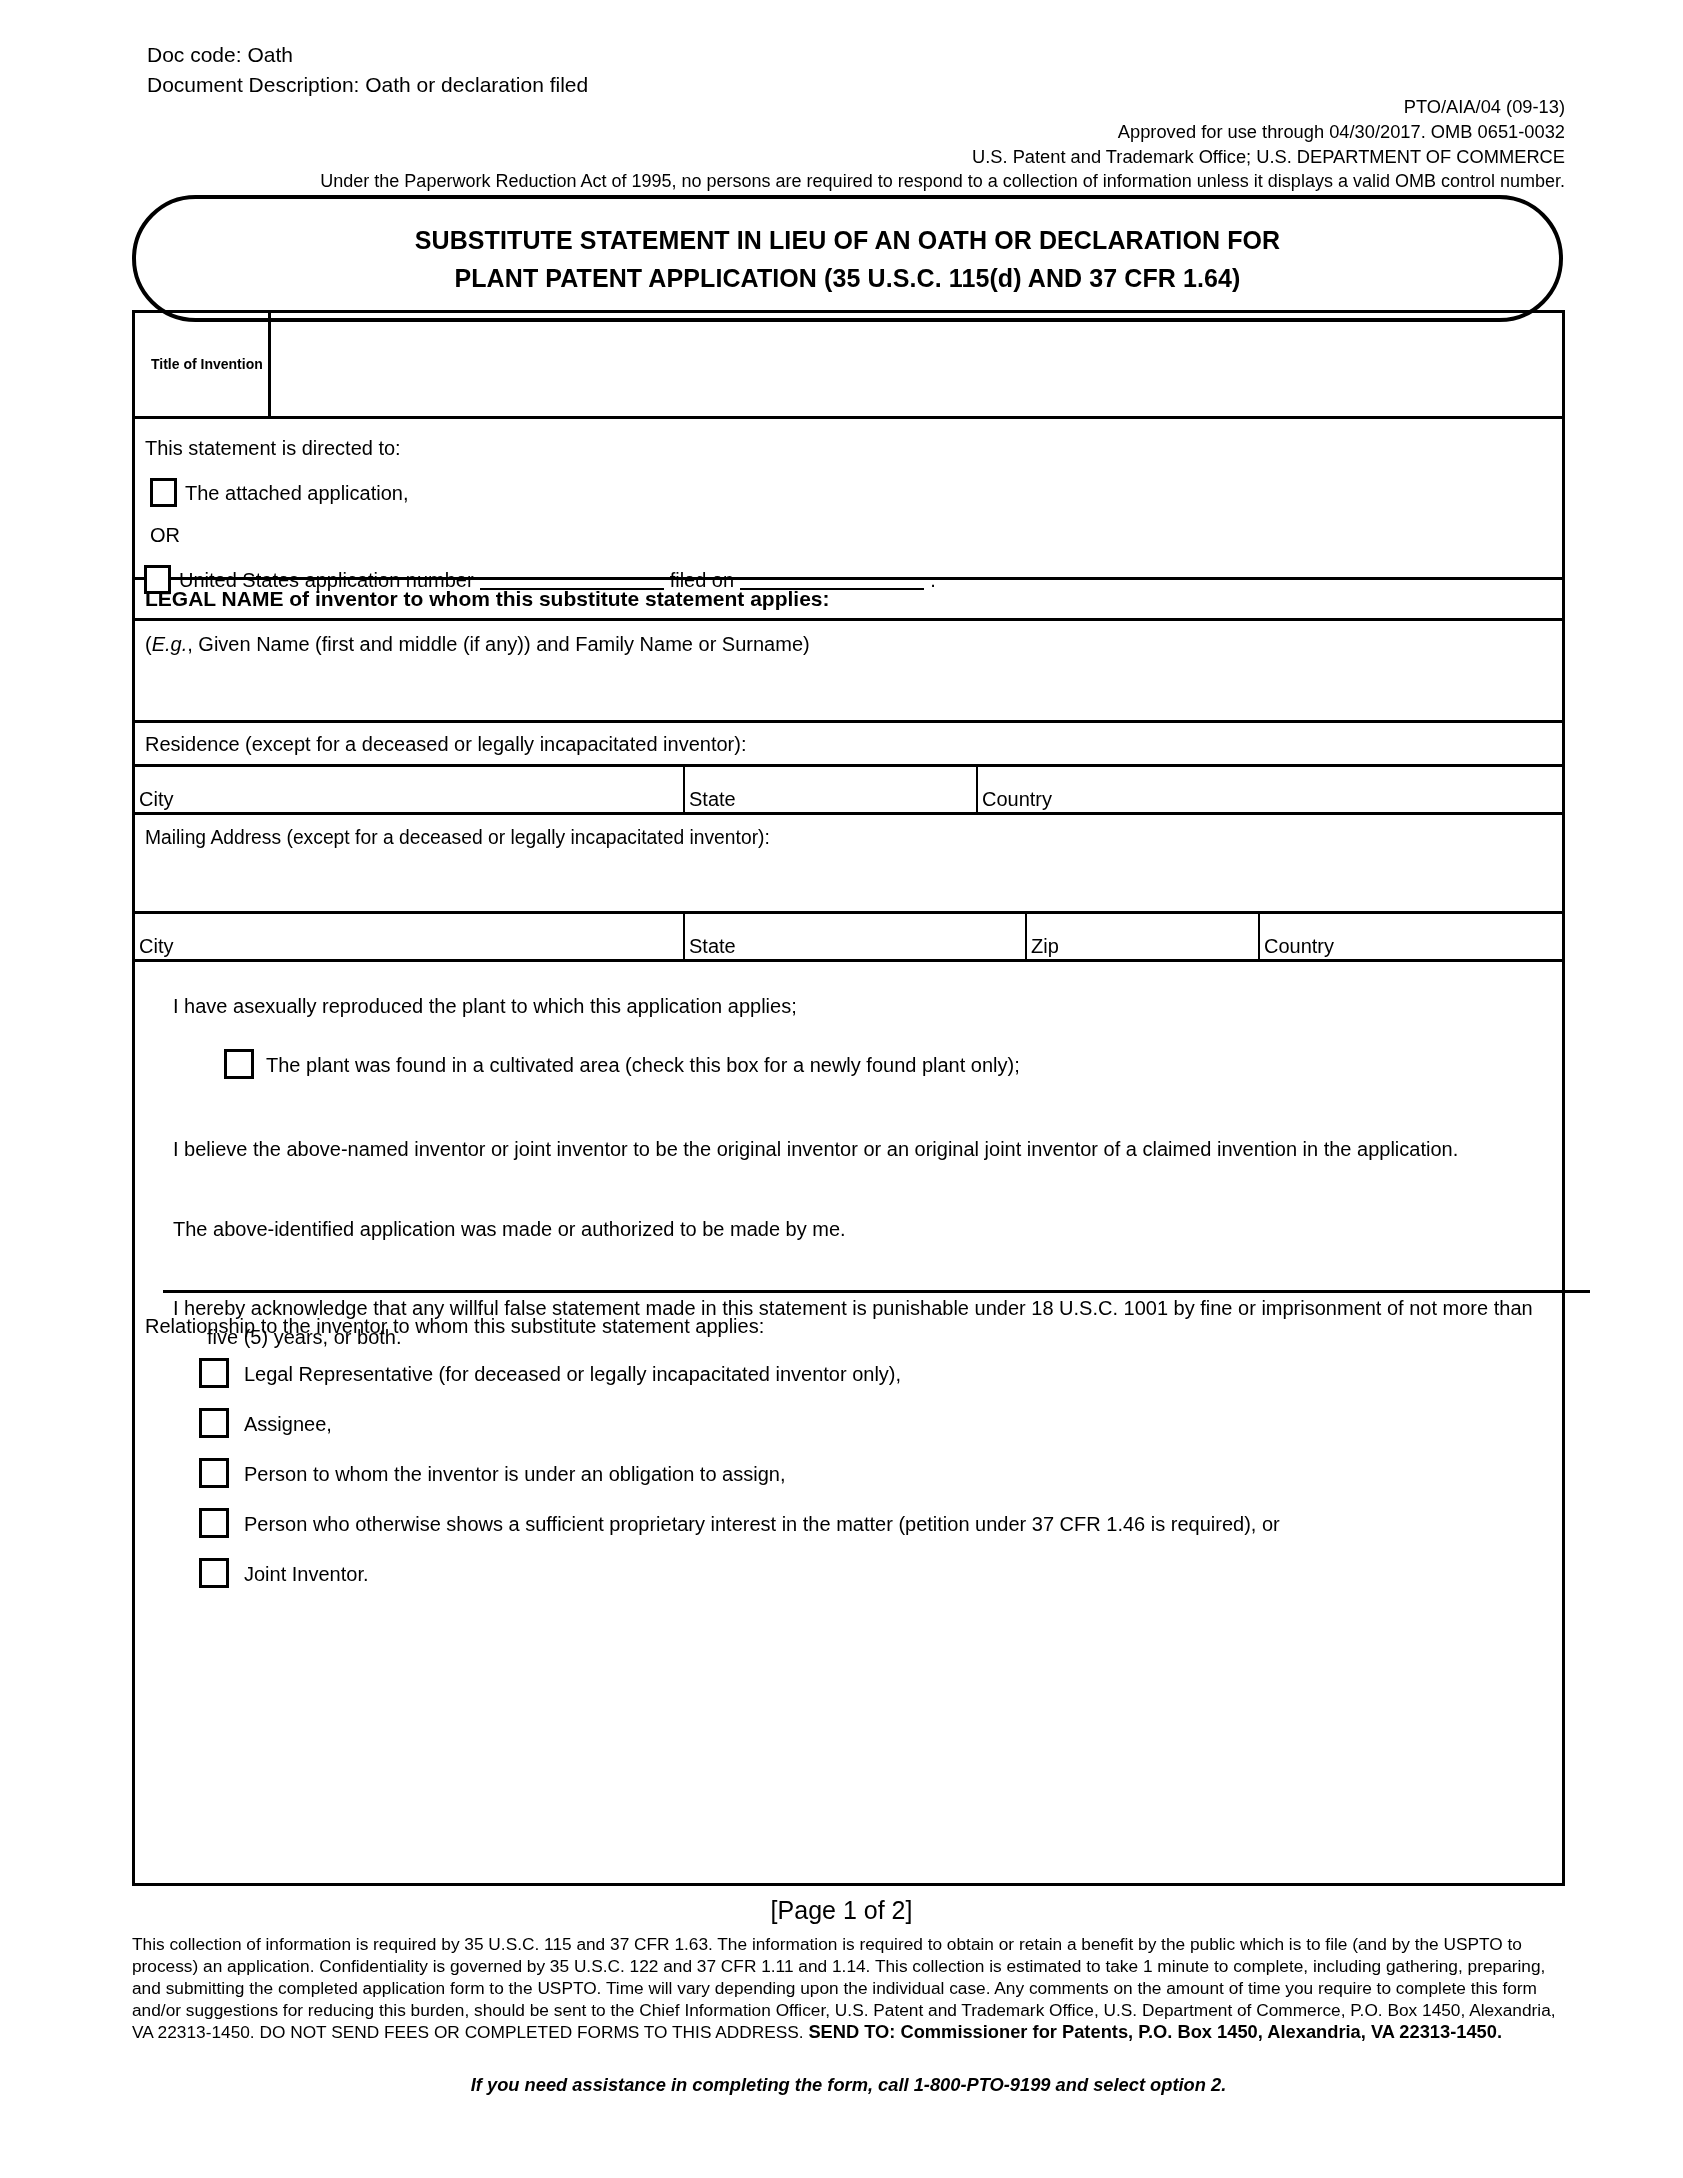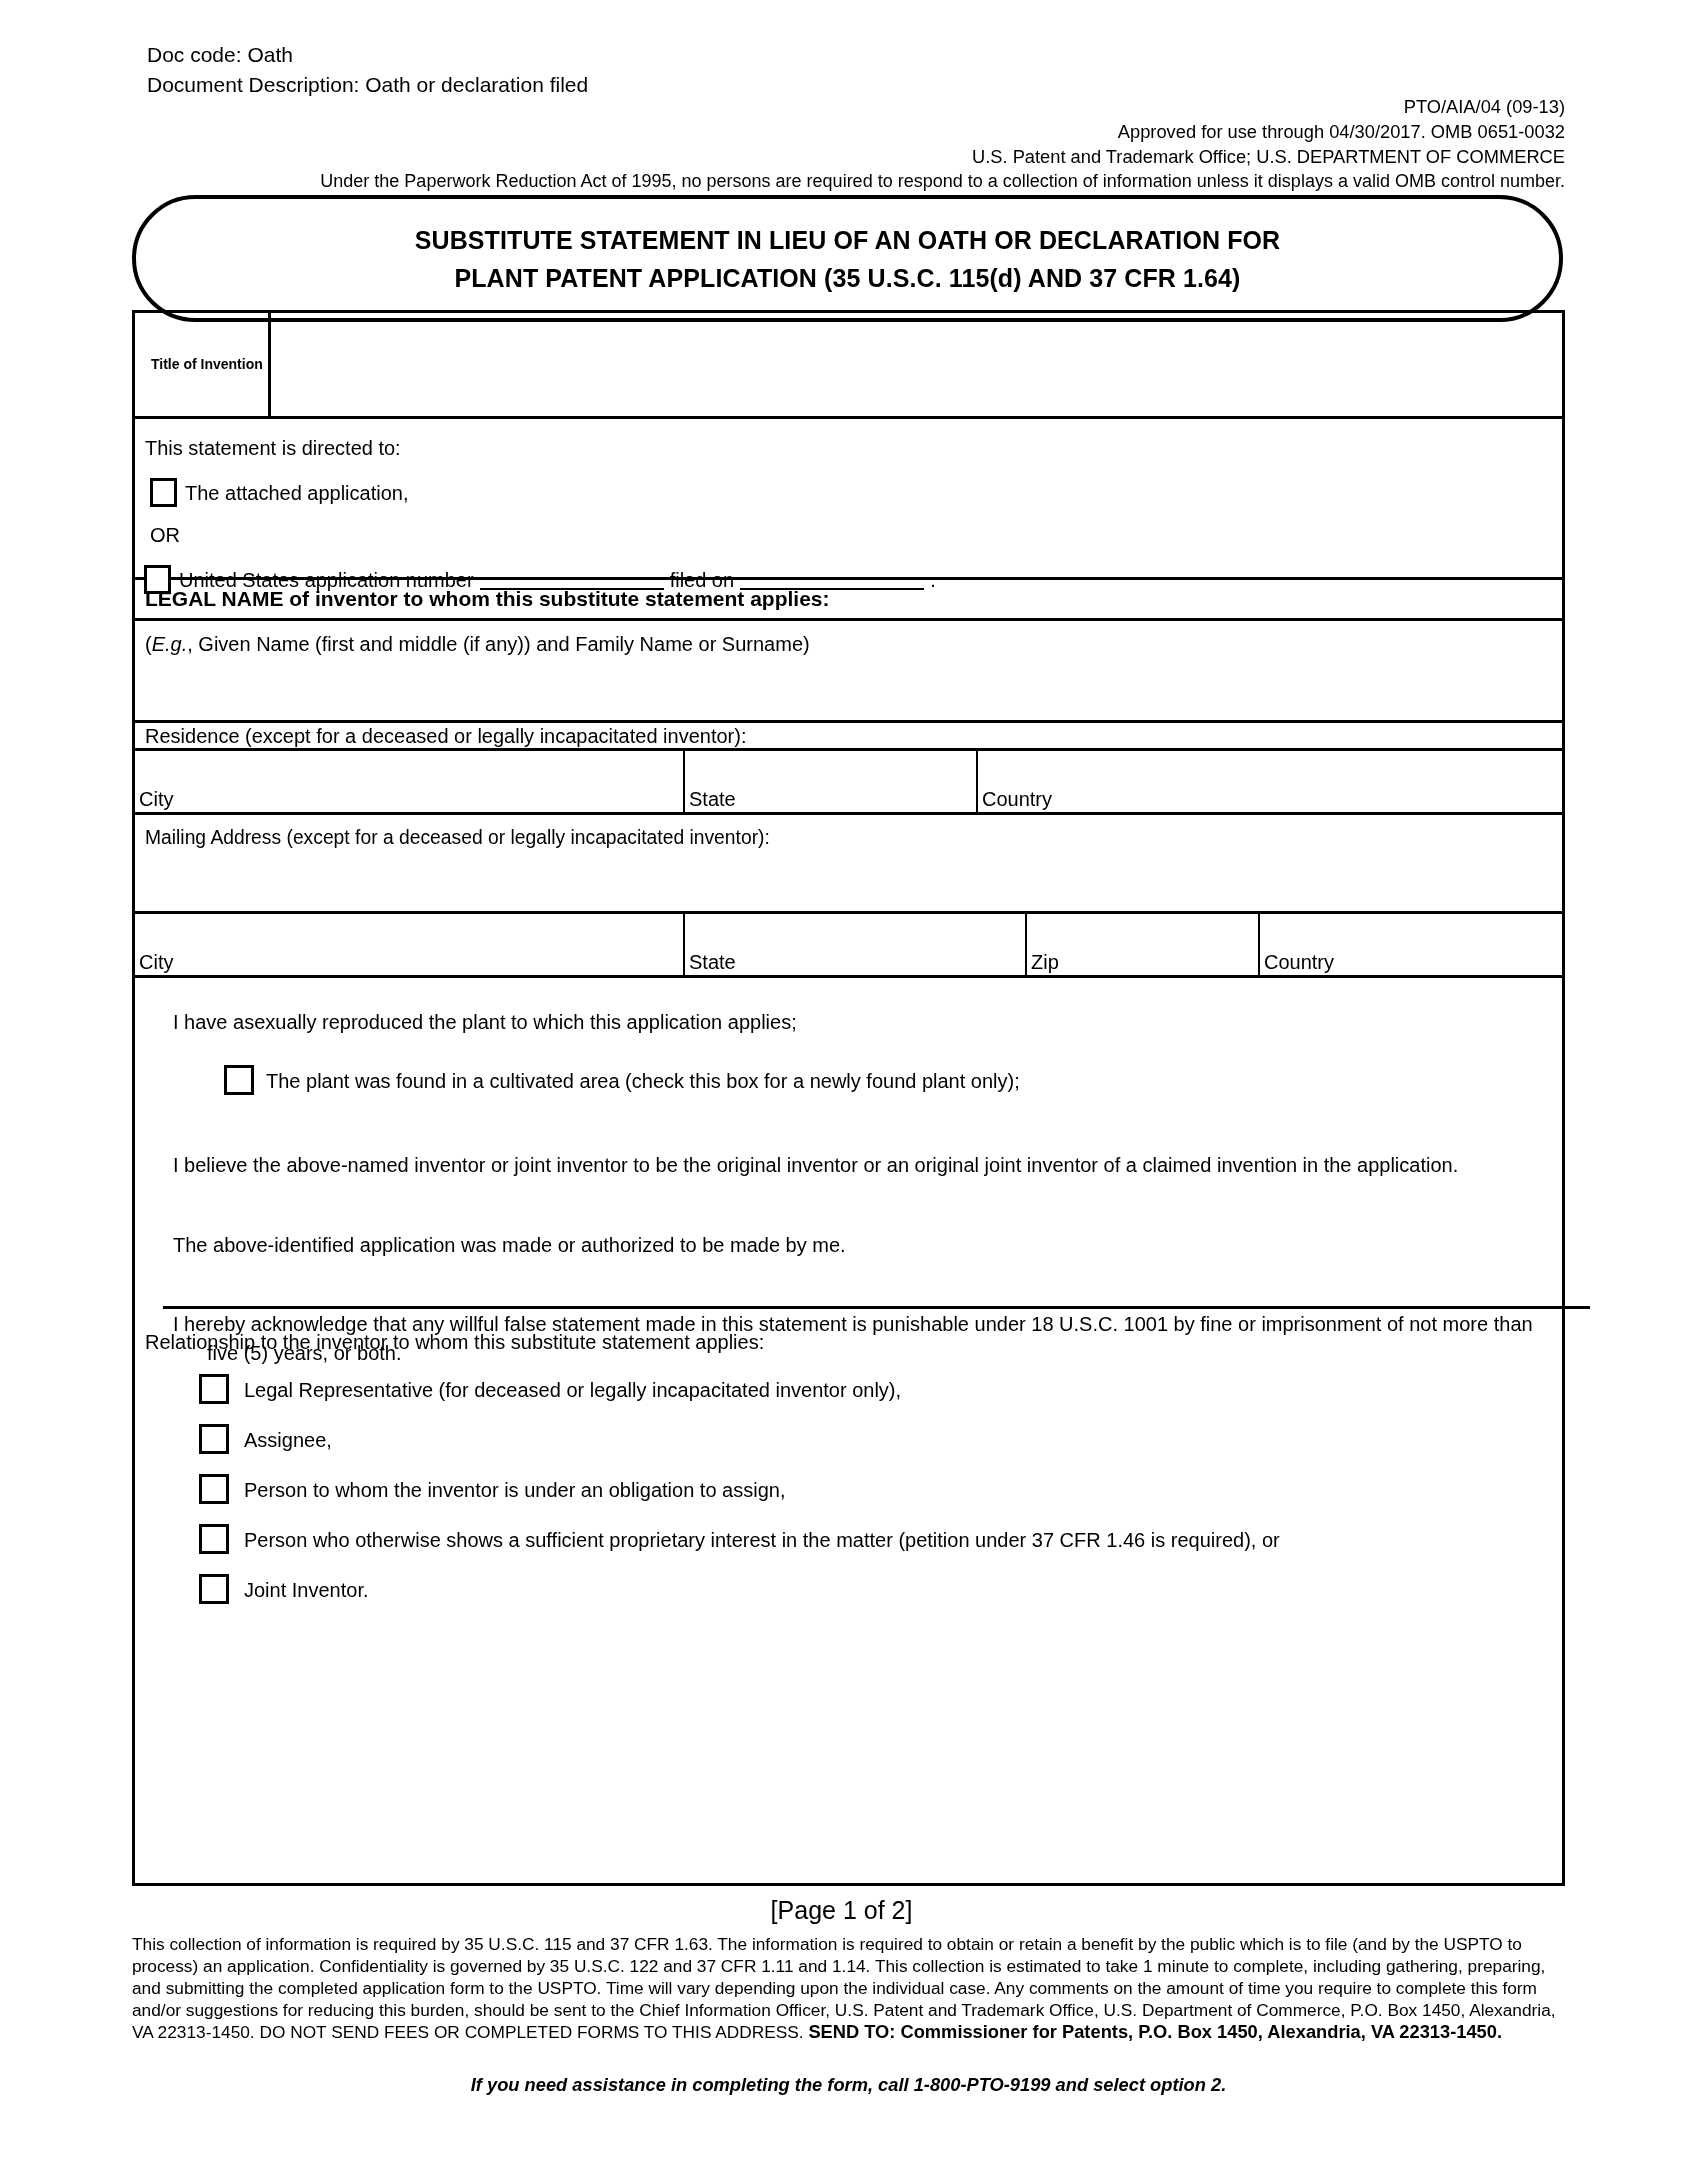--- a/index.html
+++ b/index.html
@@ -169,31 +169,31 @@
     padding: 10px 0 0 10px;
     box-sizing: border-box;
   }
   .name-hint {
     font-size: 20px;
     line-height: 26px;
   }
   .name-hint em { font-style: italic; }
 
   .residence-label {
-    height: 28px;
+    height: 44px;
     padding-left: 10px;
     box-sizing: border-box;
     display: flex;
     align-items: center;
   }
   .residence-label span { font-size: 20px; line-height: 26px; }
 
   
   .csc-row {
-    height: 64px;
+    height: 48px;
     display: flex;
     box-sizing: border-box;
     justify-content: space-between;
   }
   .csc-cell {
     position: relative;
     box-sizing: border-box;
     border-right: 2px solid #000;
   }
   .csc-cell:last-child { border-right: none; }

